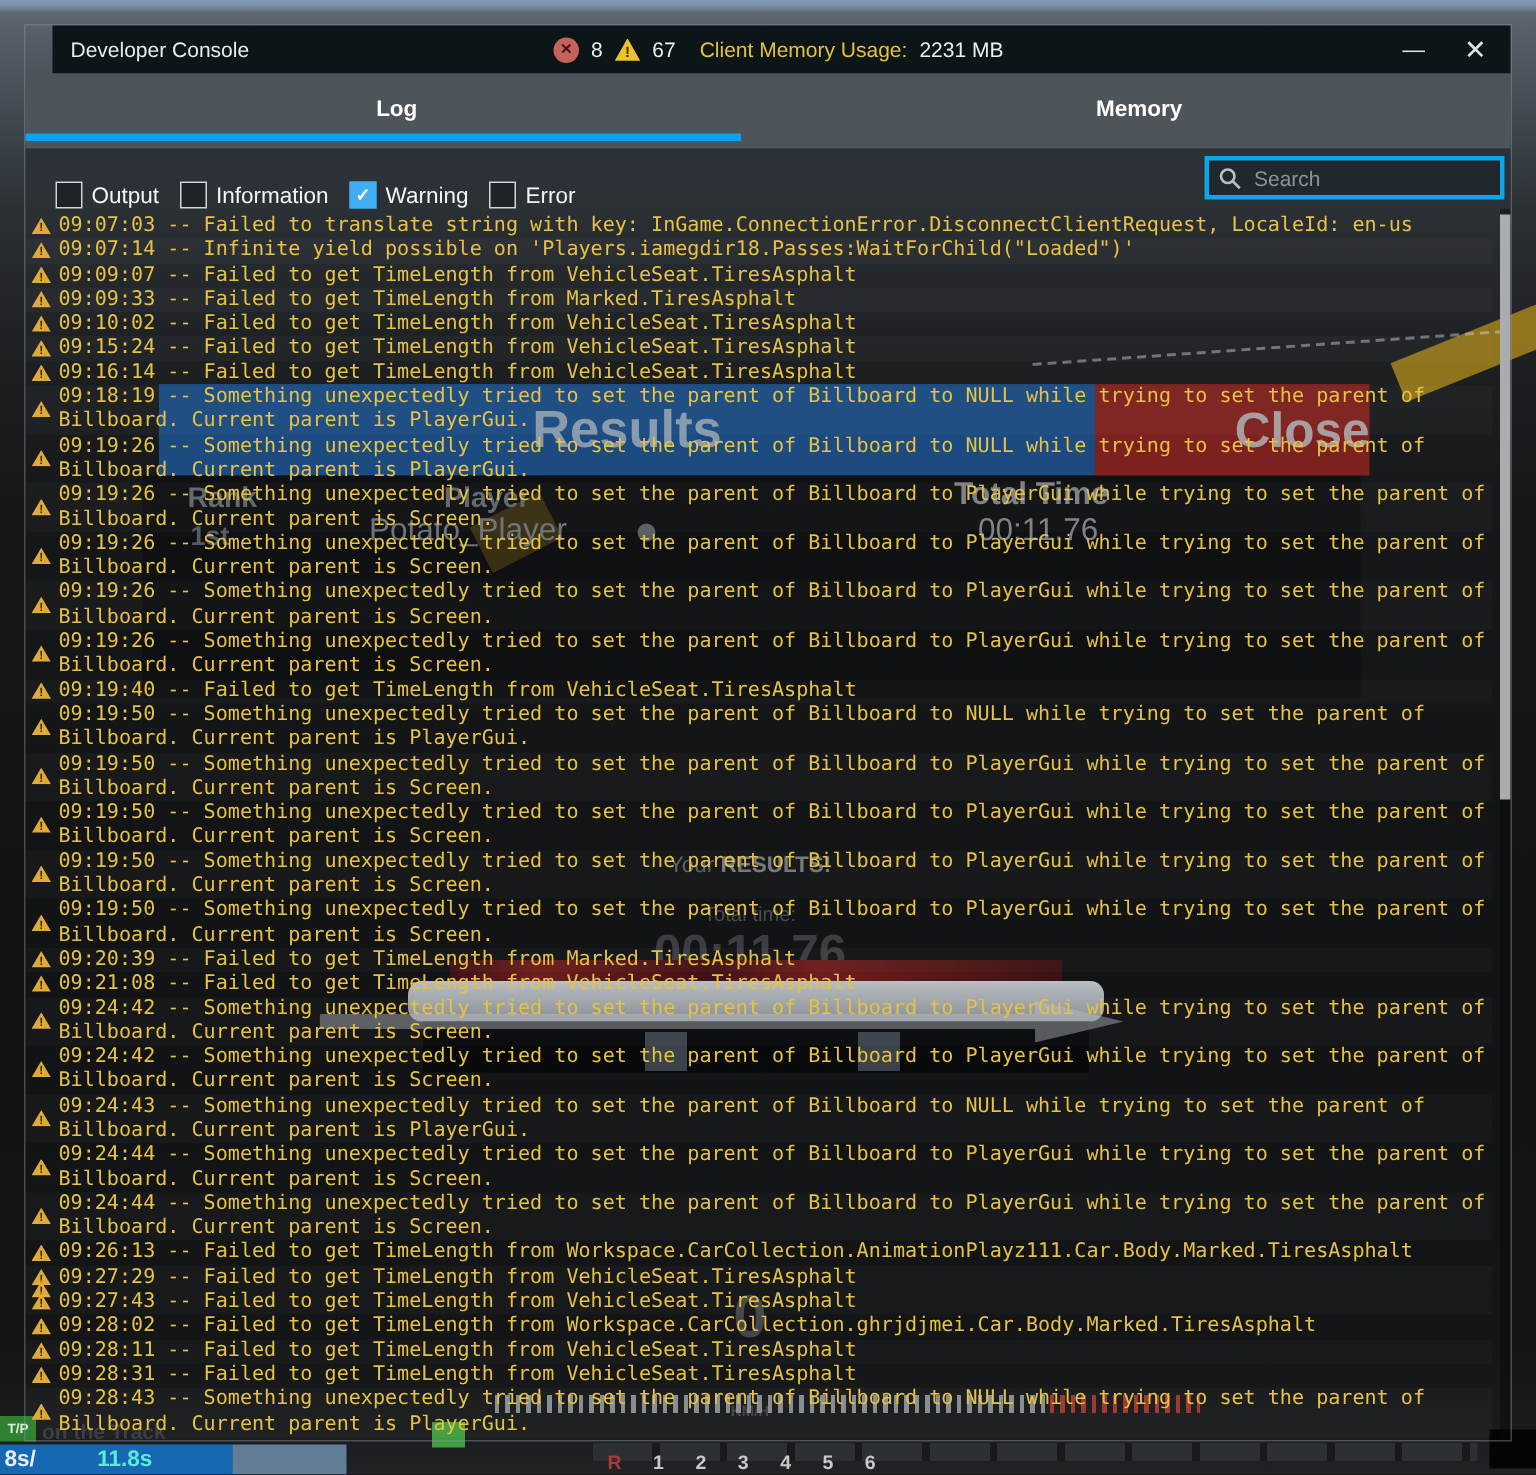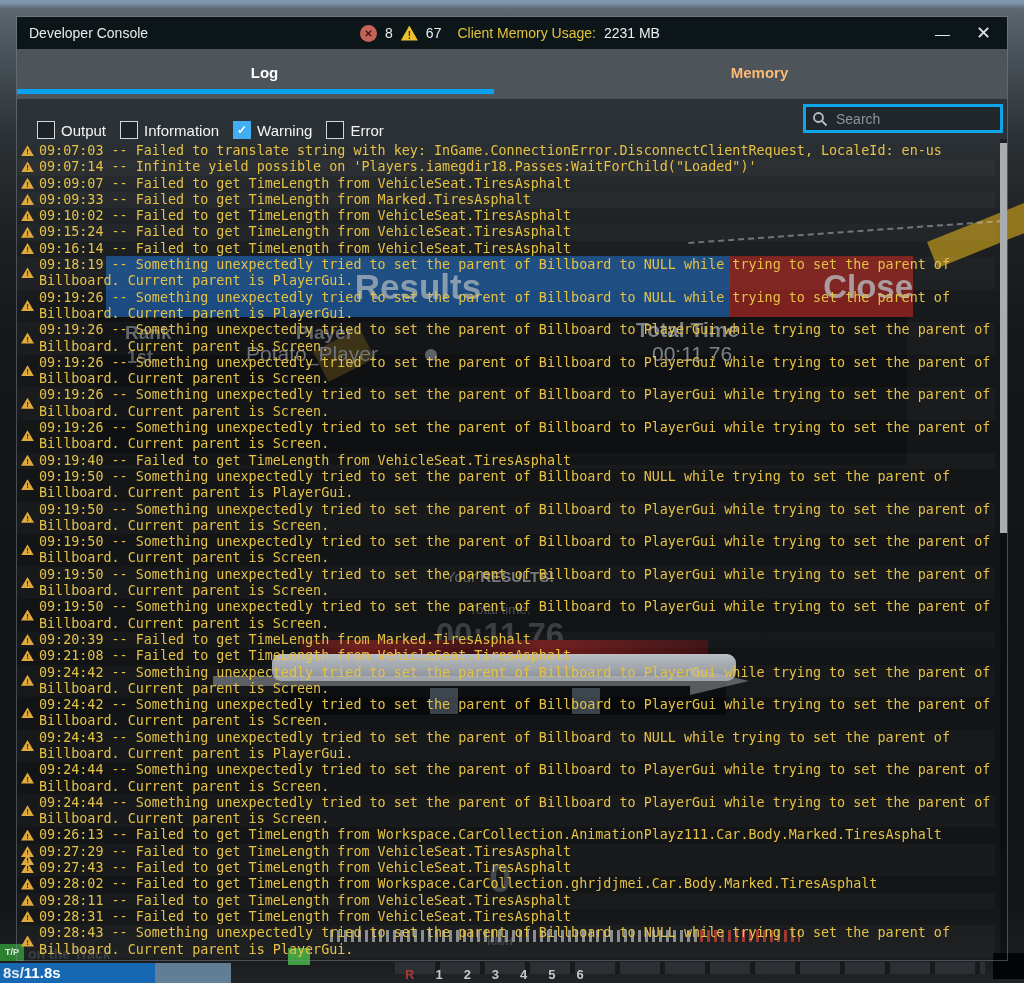--- a/index.html
+++ b/index.html
@@ -45,44 +45,44 @@
     background:repeating-linear-gradient(90deg,#9c3530 0 3px,transparent 3px 7px);}
   .seg-strip{left:395px;top:962px;width:590px;height:12px;
     background:repeating-linear-gradient(90deg,#2c2f33 0 40px,#17191b 40px 45px);}
   .tp-badge{left:0;top:944px;width:24px;height:17px;background:#2f8132;text-align:center;
     font:bold 9px/17px "Liberation Sans",sans-serif;color:#d9efd9;}
   .track-label{left:28px;top:946px;font:bold 14px "Liberation Sans",sans-serif;color:#363c42;}
   .green-square{left:288px;top:948px;width:22px;height:17px;background:#3f9e41;}
   .timer-bar{left:0;top:963px;width:155px;height:20px;background:#1668b2;
     font:bold 15px/20px "Liberation Sans",sans-serif;padding-left:3px;box-sizing:border-box;}
   .timer-bar .t1{color:#e8ecef;}
-  .timer-bar .t2{color:#ffffff;}
+  .timer-bar .t2{color:#5eead4;margin-left:41px;}
   .timer-bar-light{left:155px;top:963px;width:76px;height:20px;background:#7fa6c9;opacity:.7;}
   .gear-row{left:405px;top:967px;display:flex;gap:21px;font:bold 13px "Liberation Sans",sans-serif;color:#c6c9cc;}
   .gear-row .gear-rev{color:#ad3a34;}
   .black-square{left:993px;top:953px;width:31px;height:26px;background:#030405;}
 
   
   #console{position:absolute;left:16px;top:16px;width:992px;height:945px;z-index:5;
     box-sizing:border-box;border:1px solid rgba(135,147,157,.45);}
-  .titlebar{height:32px;background:rgba(10,19,22,.97);display:flex;align-items:center;padding:0 12px;}
+  .titlebar{height:32px;background:rgba(10,19,22,.97);display:flex;align-items:center;padding:0 12px;margin-left:18px;}
   .titlebar .win-title{flex:1;font-size:14px;color:#e9ebec;}
   .tb-center{display:flex;align-items:center;gap:8px;}
   .err-badge{width:17px;height:17px;border-radius:50%;background:#c4635a;text-align:center;
     font:bold 10px/17px "Liberation Sans",sans-serif;color:#47120e;}
   .warn-badge{width:17px;height:15px;clip-path:polygon(50% 0,100% 100%,0 100%);background:#eec22d;
     text-align:center;font:bold 10px/19px "Liberation Sans",sans-serif;color:#3f2d04;}
   .tb-count{font-size:14px;color:#eceeef;}
   .mem-label{font-size:14px;color:#e2c23c;margin-left:8px;}
   .mem-value{font-size:14px;color:#eceeef;}
   .tb-right{flex:1;display:flex;justify-content:flex-end;align-items:center;gap:26px;padding-right:4px;}
   .win-btn{color:#dfe3e5;font-size:15px;cursor:default;line-height:1;}
 
   .tabbar{position:relative;height:50px;background:#4d545a;display:flex;}
-  .tab{width:50%;text-align:center;font:bold 15px/48px "Liberation Sans",sans-serif;color:#fdba74;}
+  .tab{width:50%;text-align:center;font:bold 15px/48px "Liberation Sans",sans-serif;color:#ffffff;}
   .tab.active{color:#fff;}
   .tab-underline{position:absolute;left:0;bottom:5px;width:477px;height:5px;background:#0aa2f0;}
 
   .filterbar{position:relative;height:40px;background:rgba(44,50,55,.97);display:flex;align-items:flex-end;
     padding-left:20px;gap:14px;}
   .filter{display:flex;align-items:center;gap:6px;}
   .checkbox{width:16px;height:16px;border:1.5px solid #d4d7d9;background:rgba(18,24,28,.55);
     text-align:center;font:bold 12px/16px "Liberation Sans",sans-serif;color:#fff;}
   .checkbox.checked{background:#41aef2;border-color:#41aef2;}
   .filter-label{font-size:15px;color:#f2f4f5;}

